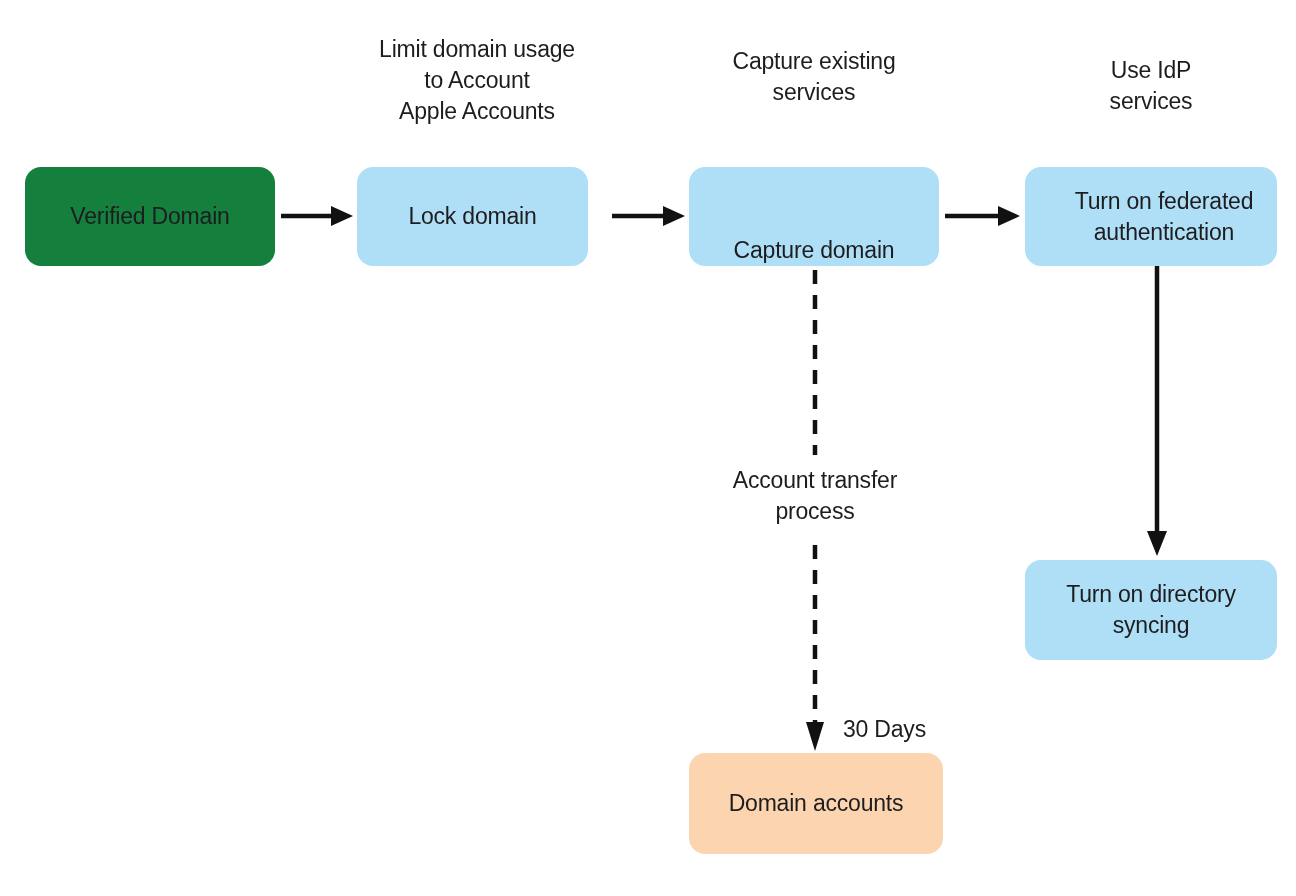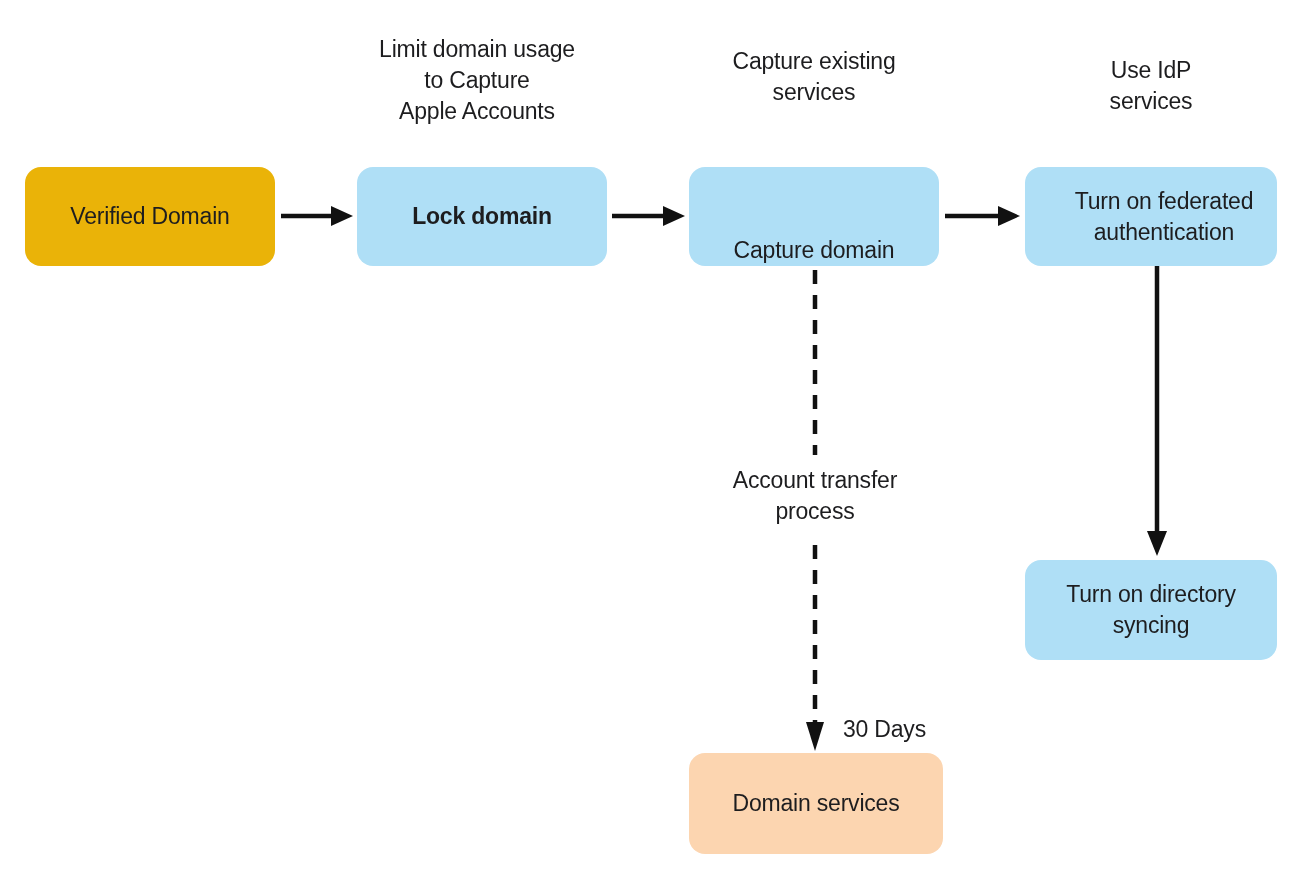--- a/index.html
+++ b/index.html
@@ -31,21 +31,21 @@
     justify-content: center;
     text-align: center;
     font-size: 23px;
     line-height: 31px;
     letter-spacing: -0.2px;
     padding: 0 14px;
     box-sizing: border-box;
     color: #1d1d1f;
   }
   .node-verified   { left: 25px;   top: 167px; width: 250px; height: 99px;  }
-  .node-lock       { left: 357px;  top: 167px; width: 250px; height: 99px; font-weight: bold;  }
+  .node-lock       { left: 357px;  top: 167px; width: 231px; height: 99px;  }
   .node-capture    { left: 689px;  top: 167px; width: 250px; height: 99px;  }
   .node-federated  { left: 1025px; top: 167px; width: 252px; height: 99px; padding-left: 40px;  }
   .node-directory  { left: 1025px; top: 560px; width: 252px; height: 100px; }
   .node-captured   { left: 689px;  top: 753px; width: 254px; height: 101px; }
 
   .annotation {
     position: absolute;
     text-align: center;
     font-size: 23px;
     line-height: 31px;
@@ -84,47 +84,47 @@
       <line x1="1157" y1="266" x2="1157" y2="532" stroke="currentColor" stroke-width="4.5"></line>
       <polygon points="1147,531 1167,531 1157,556" fill="currentColor"></polygon>
     </g>
 
     <g>
       <line x1="815" y1="270" x2="815" y2="723" stroke="currentColor" stroke-width="4.5" stroke-dasharray="14 11"></line>
       <polygon points="806,722 824,722 815,751" fill="currentColor"></polygon>
     </g>
   </svg>
 
-  <div class="node node-verified" style="background: #eab308;">
+  <div class="node node-verified" style="background: #15803d;">
     <span>Verified Domain</span>
   </div>
 
   <div class="node node-lock" style="background: rgb(175, 223, 246);">
     <span>Lock domain</span>
   </div>
 
   <div class="node node-capture" style="background: rgb(175, 223, 246); align-items: flex-end;">
     <span>Capture domain</span>
   </div>
 
   <div class="node node-federated" style="background: rgb(175, 223, 246);">
     <span>Turn on federated authentication</span>
   </div>
 
   <div class="node node-directory" style="background: rgb(175, 223, 246);">
     <span>Turn on directory syncing</span>
   </div>
 
   <div class="node node-captured" style="background: rgb(252, 213, 176);">
-    <span>Domain services</span>
+    <span>Domain accounts</span>
   </div>
 
   <div class="annotation ann-limit-usage">
     <div>Limit domain usage</div>
-    <div>to Capture</div>
+    <div>to Account</div>
     <div>Apple Accounts</div>
   </div>
 
   <div class="annotation ann-capture-existing">
     <div>Capture existing</div>
     <div>services</div>
   </div>
 
   <div class="annotation ann-idp-services">
     <div>Use IdP</div>

